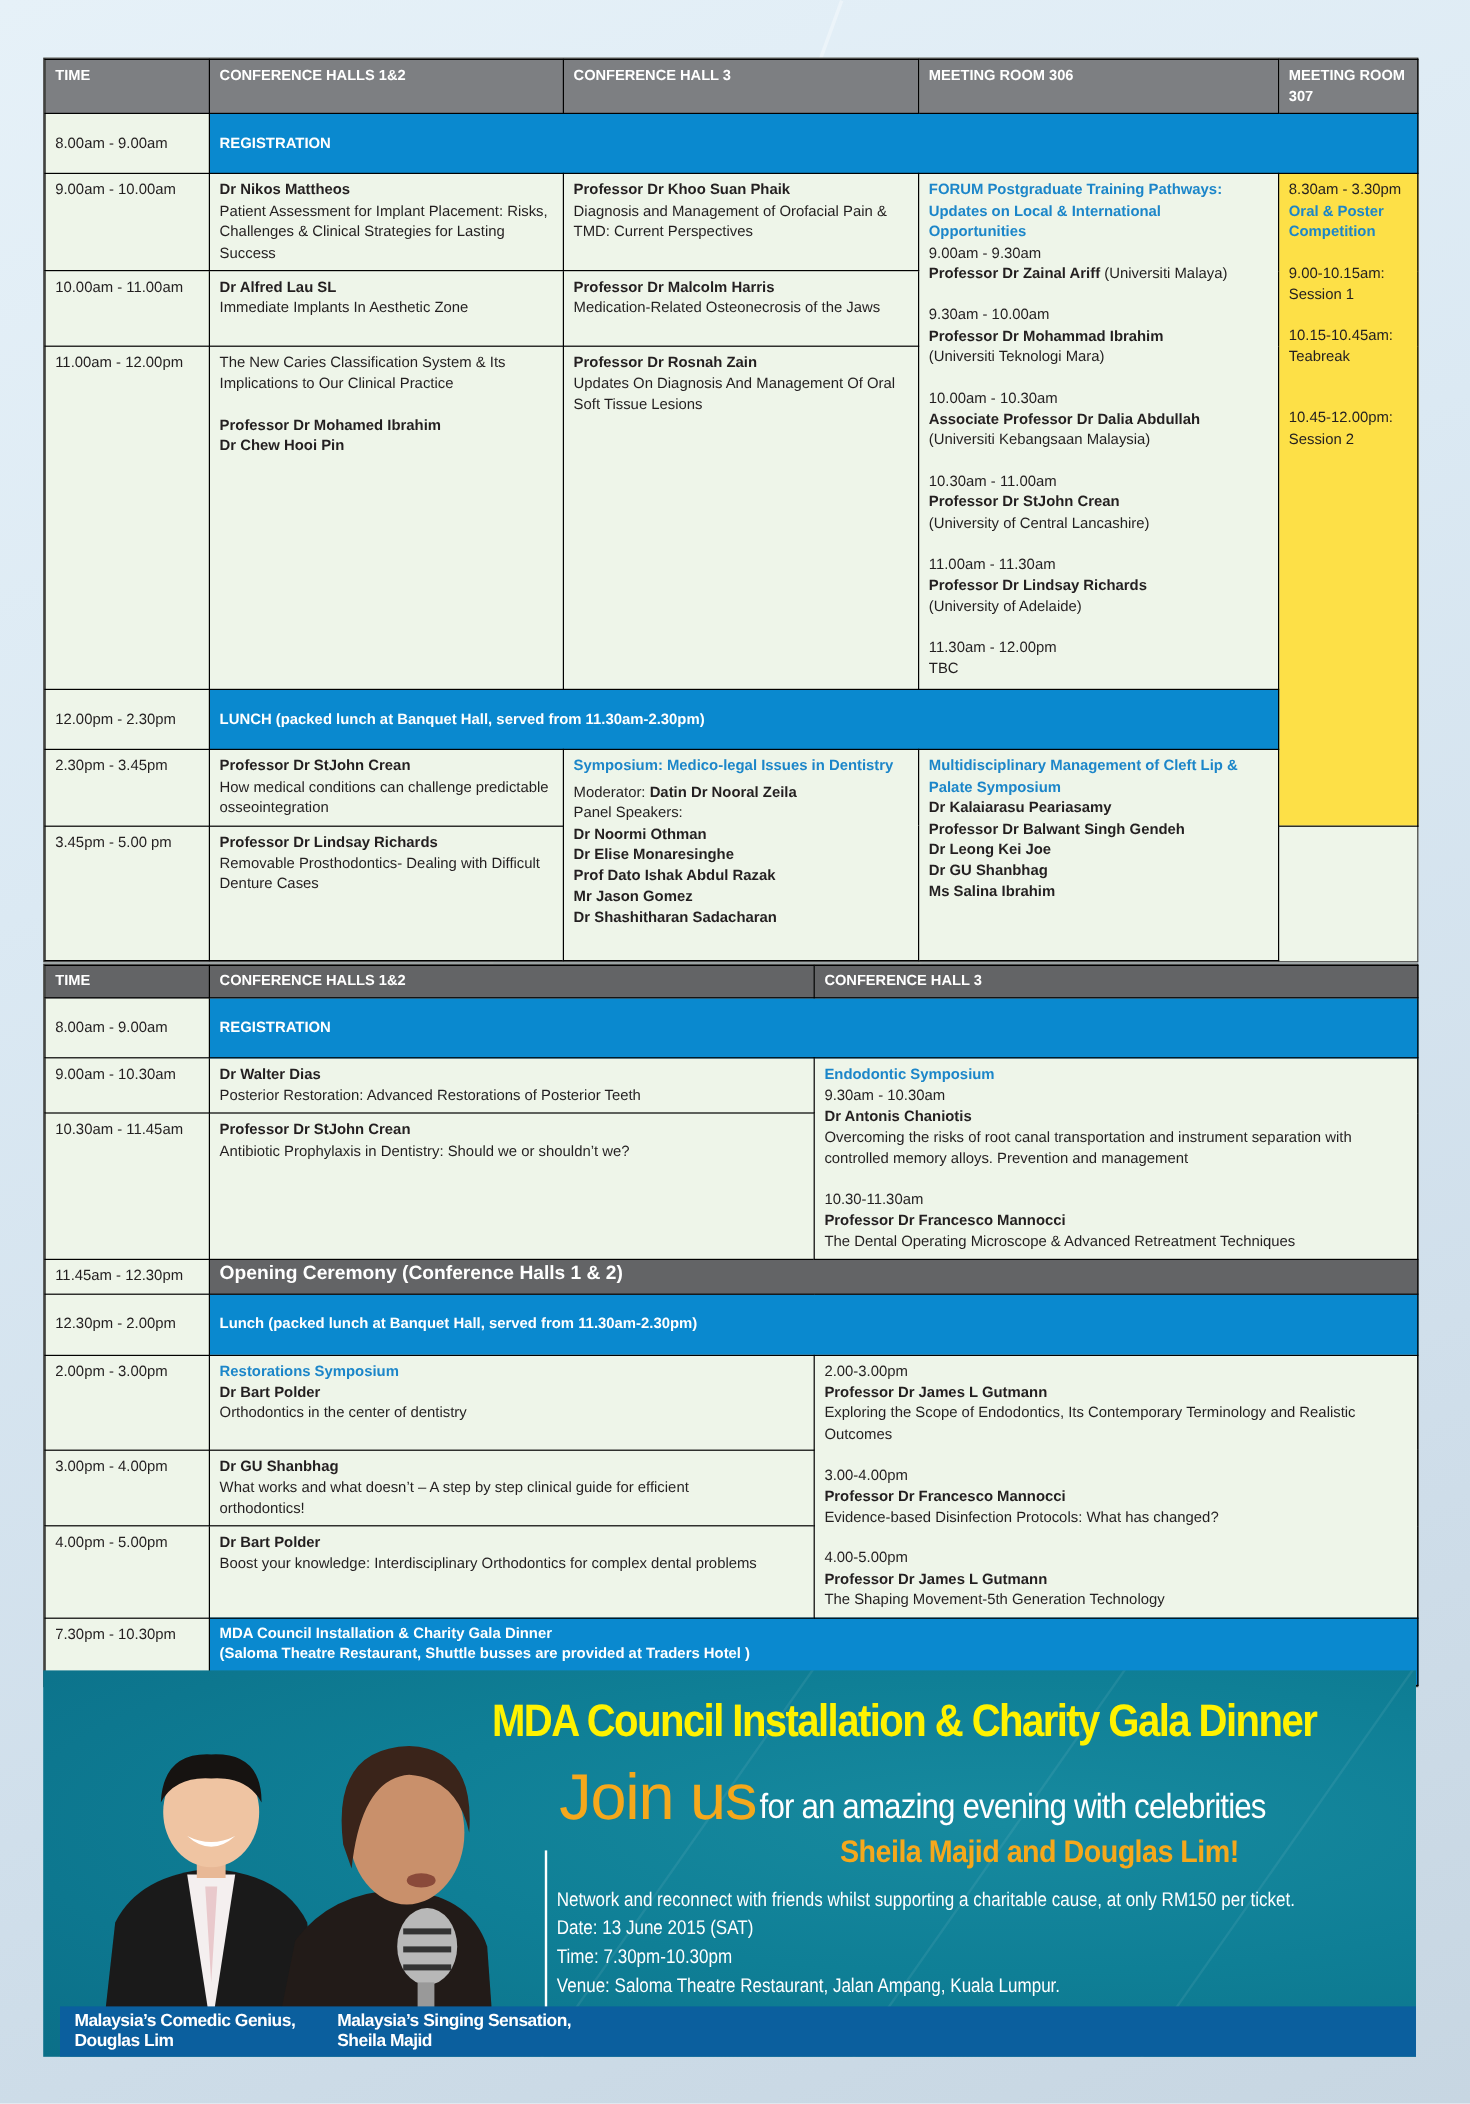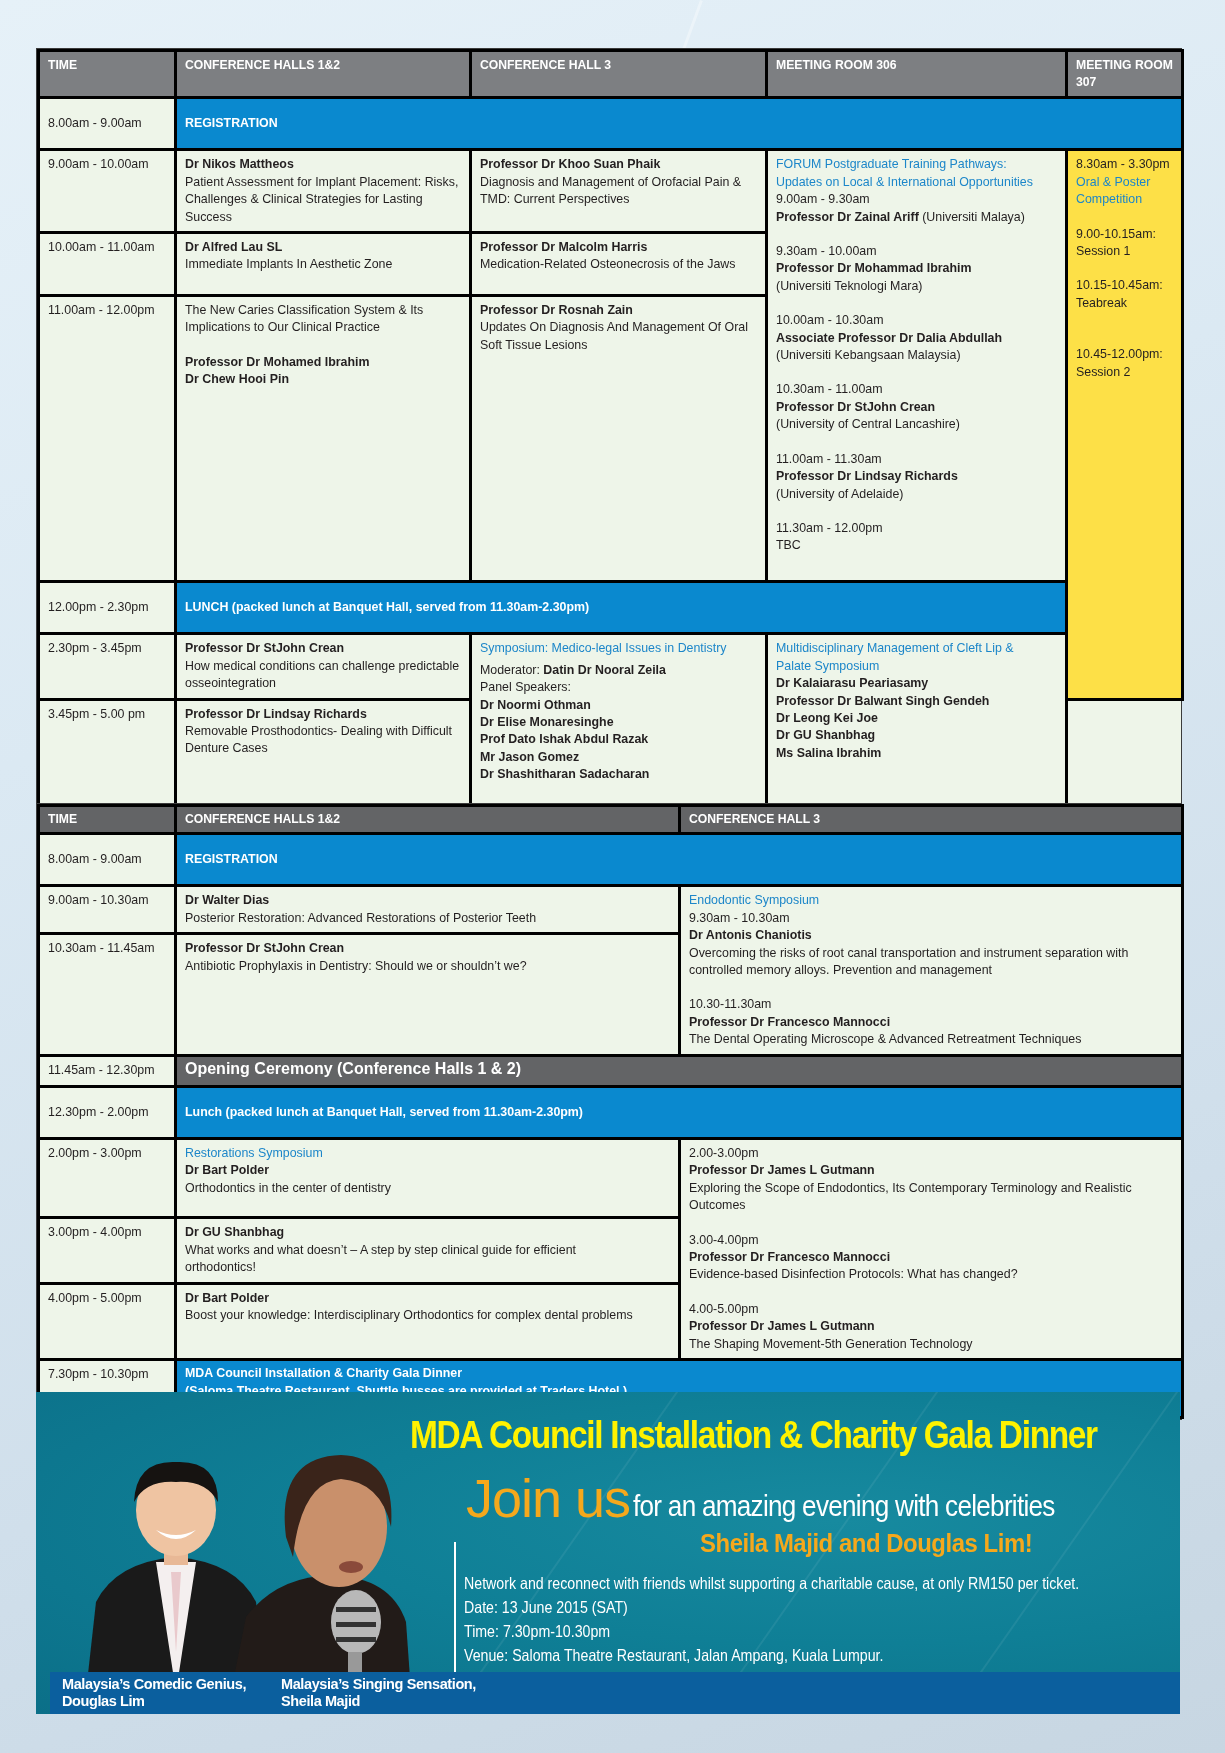--- a/index.html
+++ b/index.html
@@ -3,28 +3,28 @@
 <meta charset="utf-8">
 <style>
   html,body{margin:0;padding:0;}
   body{width:1225px;height:1753px;position:relative;overflow:hidden;
     background:linear-gradient(160deg,#e6f1f8 0%,#dbe9f3 35%,#d0dfeb 70%,#c7d6e2 100%);
     font-family:"Liberation Sans","DejaVu Sans",sans-serif;color:#231f20;}
   .bgline{position:absolute;background:rgba(255,255,255,0.35);transform-origin:0 0;}
   .sched{position:absolute;left:36px;width:1144px;border:1px solid #3b3b3b;background:#eef5e9;}
   .title{background:#243f8f;color:#fff;font-weight:bold;font-size:18px;height:32px;line-height:33px;padding-left:8px;letter-spacing:-0.3px;}
   table{border-collapse:collapse;width:100%;table-layout:fixed;}
-  td,th{border:3px solid #000000;vertical-align:top;font-size:12.4px;line-height:17.4px;padding:5px 8px;text-align:left;}
+  td,th{border:1px solid #000000;vertical-align:top;font-size:12.4px;line-height:17.4px;padding:5px 8px;text-align:left;}
   th{background:#7d7f82;color:#fff;font-weight:bold;font-size:12.2px;line-height:17px;padding:5px 8px;}
   .sat th{background:#636466;}
   .bar td.bl{background:#0a89cf;color:#fff;font-weight:bold;font-size:12.4px;}
   .bar td{padding:16px 8px;}
   .gray td.gl{background:#636466;color:#fff;font-weight:bold;font-size:16px;padding:3px 8px;}
   .b{font-weight:bold;}
-  .blue{color:#1c86c9;font-weight:normal;}
+  .blue{color:#1c86c9;font-weight:bold;}
   .blk{display:block;}
   .gap{display:block;height:17px;}
   .white{background:#fde047;}
   .banner{position:absolute;left:36px;top:1392px;width:1144px;height:322px;
     background:radial-gradient(ellipse at 70% 40%,#178a9f 0%,#0f7f96 45%,#0b6f88 100%);overflow:hidden;}
   .banner .stripe{position:absolute;width:2px;height:600px;background:rgba(255,255,255,0.07);transform:rotate(35deg);}
   .caption{position:absolute;left:14px;bottom:0;width:100%;height:42px;background:#0b5f9e;}
   .cap{position:absolute;top:4px;color:#fff;font-weight:bold;font-size:14.5px;line-height:17px;letter-spacing:-0.4px;}
   .bt{position:absolute;font-family:"Liberation Sans",sans-serif;}
   .yellow{color:#fff200;}

